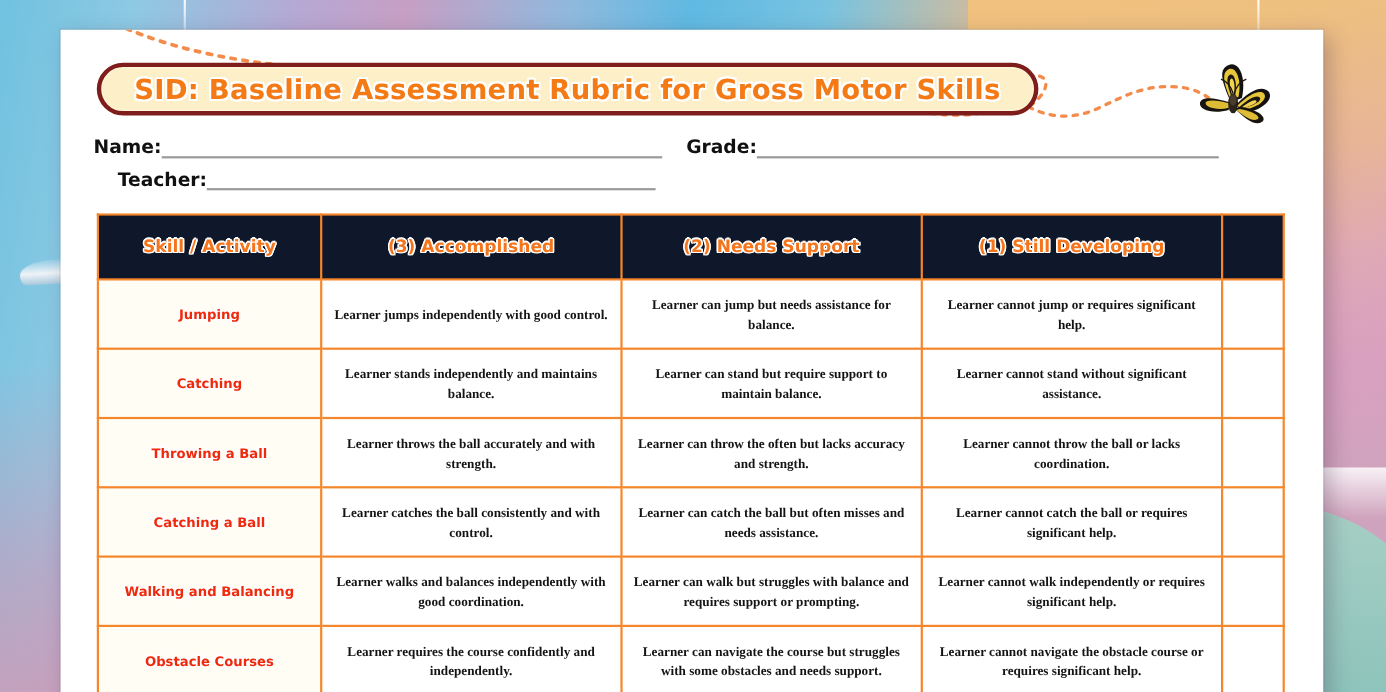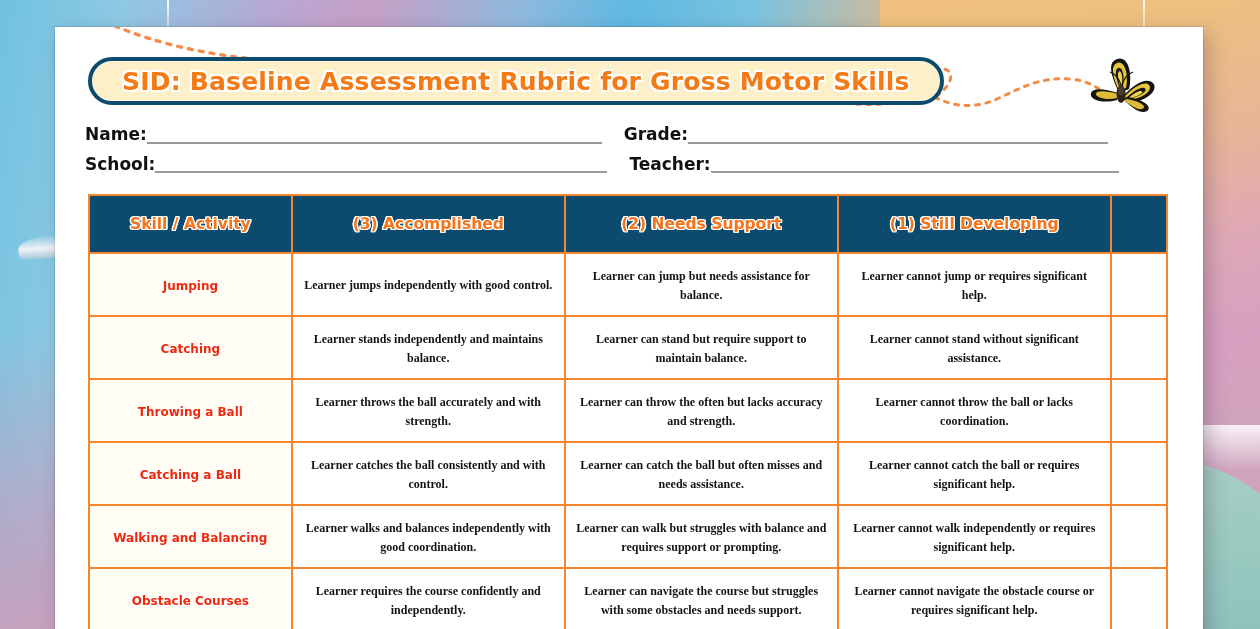--- a/index.html
+++ b/index.html
@@ -95,21 +95,21 @@
 
   
   #title-banner {
     position: absolute;
     left: 33px; top: 30px;
     height: 48px;
     min-width: 742px;
     display: flex; align-items: center; justify-content: center;
     padding: 0 30px;
     background: #fdf0c9;
-    border: 4px solid #0c4a6e;
+    border: 4px solid #7f1d1d;
     border-radius: 26px;
     box-shadow: inset 0 0 0 1px #fff6dd;
   }
   #title-text {
     font-family: "DejaVu Sans", sans-serif;
     font-weight: 700;
     font-size: 25px;
     letter-spacing: .2px;
     color: #f47a16;
     white-space: nowrap;
@@ -154,21 +154,21 @@
     width: 1080px;
     border-collapse: collapse;
     table-layout: fixed;
   }
   #rubric td, #rubric th {
     border: 2px solid #f5862b;
     vertical-align: middle;
     text-align: center;
   }
   #rubric thead th {
-    background: #0c4a6e;
+    background: #0f172a;
     height: 42px;
     padding: 19px 6px;
   }
   .head-text {
     font-family: "DejaVu Sans", sans-serif;
     font-weight: 700;
     font-size: 15.5px;
     color: #f4751b;
     white-space: nowrap;
     text-shadow:
@@ -286,24 +286,20 @@
         <span class="field-label">Name:</span>
         <span class="field-line line-name"></span>
       </div>
       <div class="field-gap"></div>
       <div class="field">
         <span class="field-label">Grade:</span>
         <span class="field-line line-grade"></span>
       </div>
     </div>
     <div class="field-row">
-      <div class="field">
-        <span class="field-label">School:</span>
-        <span class="field-line line-school"></span>
-      </div>
       <div class="field-gap"></div>
       <div class="field">
         <span class="field-label">Teacher:</span>
         <span class="field-line line-teacher"></span>
       </div>
     </div>
   </div>
 
   <table id="rubric">
     <colgroup>

